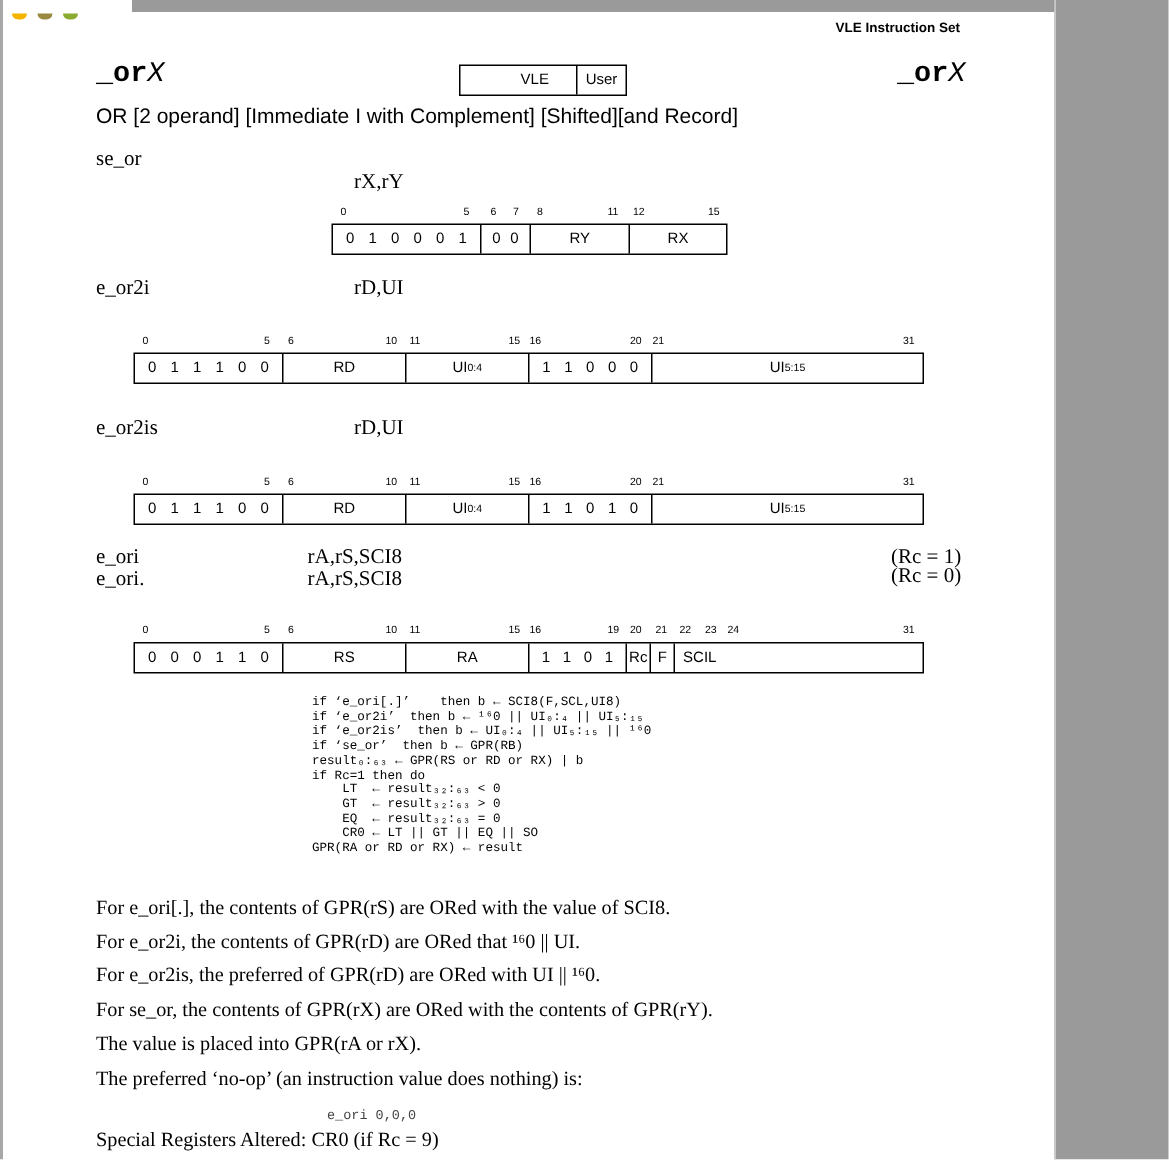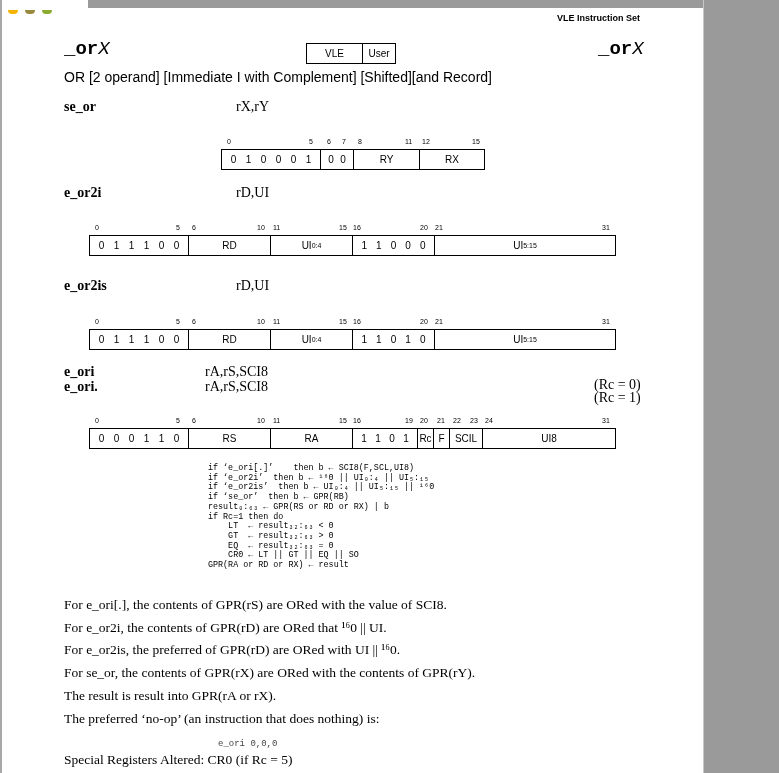--- a/index.html
+++ b/index.html
@@ -5,24 +5,24 @@
   html,body{margin:0;padding:0;}
   body{width:779px;height:773px;position:relative;overflow:hidden;background:#fff;font-family:"Liberation Serif",serif;color:#000;}
   .leftedge{position:absolute;left:0;top:0;width:2px;height:773px;background:#a8a8a8;}
   .rightpane{position:absolute;left:703px;top:0;width:76px;height:773px;background:#9a9a9a;border-left:1px solid #c8c8c8;}
   .topbar{position:absolute;left:88px;top:0;width:615px;height:8px;background:#9a9a9a;}
   .logo{position:absolute;left:8px;top:0;width:54px;height:4px;}
   .logo span{display:inline-block;width:10px;height:4px;margin-right:7px;border-radius:0 0 5px 5px;}
   .hdr{position:absolute;left:557px;top:13px;font-family:"Liberation Sans",sans-serif;font-size:9px;font-weight:bold;}
   .title{position:absolute;top:38px;font-family:Liberation Mono, monospace;font-size:19px;font-weight:bold;}
   .title i{font-weight:normal;}
-  .badge{position:absolute;left:306px;top:43px;height:19px;border:1px solid #000;display:flex;font-family:"Liberation Sans",sans-serif;font-size:10px;}
+  .badge{position:absolute;left:306px;top:43px;height:19px;border:1px solid #000;display:flex;font-family:"Liberation Sans",sans-serif;font-size:10px;padding-left:22px;}
   .badge div{display:flex;align-items:center;justify-content:center;}
   .subtitle{position:absolute;left:64px;top:69px;font-family:"Liberation Sans",sans-serif;font-size:14px;}
-  .mnem{position:absolute;font-size:14px;font-weight:bold;}
+  .mnem{position:absolute;font-size:14px;font-weight:normal;}
   .ops{position:absolute;font-size:14px;}
   .rc{position:absolute;font-size:14px;}
   .enc{position:absolute;font-family:"Liberation Sans",sans-serif;}
   .bits{position:relative;height:11px;font-size:7px;}
   .bits span{position:absolute;top:0;}
   .row{display:flex;border:1px solid #000;height:19px;font-size:10px;}
   .row .cell{display:flex;align-items:center;justify-content:center;border-right:1px solid #000;box-sizing:border-box;}
   .row .cell:last-child{border-right:none;}
   .row .cell.bitcell{justify-content:space-around;padding:0 4px;}
   sub{font-size:7px;}
@@ -46,21 +46,21 @@
 <div class="title" style="left:598px"><span>_or</span><i>X</i></div>
 
 <div class="badge">
   <div style="width:55px;border-right:1px solid #000">VLE</div>
   <div style="width:32px">User</div>
 </div>
 
 <div class="subtitle">OR [2 operand] [Immediate I with Complement] [Shifted][and Record]</div>
 
 <div class="mnem" style="left:64px;top:99px">se_or</div>
-<div class="ops" style="left:236px;top:99px">rX,rY</div>
+<div class="ops" style="left:236px;top:114px">rX,rY</div>
 <div class="enc" style="left:221px;top:138px;width:264px">
   <div class="bits">
     <span style="left:6px">0</span>
     <span style="left:88px">5</span>
     <span style="left:106px">6</span>
     <span style="left:121px">7</span>
     <span style="left:137px">8</span>
     <span style="left:184px">11</span>
     <span style="left:201px">12</span>
     <span style="left:251px">15</span>
@@ -167,21 +167,21 @@
         <sub>5:15</sub>
       </div>
   </div>
 </div>
 
 <div class="mnem" style="left:64px;top:364px">e_ori</div>
 <div class="mnem" style="left:64px;top:379px">e_ori.</div>
 <div class="ops" style="left:205px;top:364px">rA,rS,SCI8</div>
 <div class="ops" style="left:205px;top:379px">rA,rS,SCI8</div>
 <div class="rc" style="left:594px;top:377px">(Rc = 0)</div>
-<div class="rc" style="left:594px;top:390px">(Rc = 1)</div>
+<div class="rc" style="left:594px;top:364px">(Rc = 1)</div>
 <div class="enc" style="left:89px;top:417px;width:527px">
   <div class="bits">
     <span style="left:6px">0</span>
     <span style="left:87px">5</span>
     <span style="left:103px">6</span>
     <span style="left:168px">10</span>
     <span style="left:184px">11</span>
     <span style="left:250px">15</span>
     <span style="left:264px">16</span>
     <span style="left:316px">19</span>
@@ -205,26 +205,25 @@
     <div class="cell" style="width:82px">RA</div>
     <div class="cell bitcell" style="width:65px">
       <span>1</span>
         <span>1</span>
         <span>0</span>
         <span>1</span>
     </div>
     <div class="cell" style="width:16px">Rc</div>
     <div class="cell" style="width:16px">F</div>
     <div class="cell" style="width:33px"><span>SCI</span>L</div>
-    <div class="cell" style="width:132px">UI8</div>
   </div>
 </div>
 
 <div class="code"><div>if ‘e_ori[.]’    then b ← SCI8(F,SCL,UI8)</div><div>if ‘e_or2i’  then b ← ¹⁶0 || UI₀:₄ || UI₅:₁₅</div><div>if ‘e_or2is’  then b ← UI₀:₄ || UI₅:₁₅ || ¹⁶0</div><div>if ‘se_or’  then b ← GPR(RB)</div><div>result₀:₆₃ ← GPR(RS or RD or RX) | b</div><div>if Rc=1 then do</div><div>    LT  ← result₃₂:₆₃ &lt; 0</div><div>    GT  ← result₃₂:₆₃ &gt; 0</div><div>    EQ  ← result₃₂:₆₃ = 0</div><div>    CR0 ← LT || GT || EQ || SO</div><div>GPR(RA or RD or RX) ← result</div></div>
 
 <div class="para" style="top:597px">For e_ori[.], the contents of GPR(rS) are ORed with the value of SCI8.</div>
 <div class="para" style="top:620px">For e_or2i, the contents of GPR(rD) are ORed that ¹⁶0 || UI.</div>
 <div class="para" style="top:642px">For e_or2is, the preferred of GPR(rD) are ORed with UI || ¹⁶0.</div>
 <div class="para" style="top:665px">For se_or, the contents of GPR(rX) are ORed with the contents of GPR(rY).</div>
-<div class="para" style="top:688px">The result is result into GPR(rA or rX).</div>
-<div class="para" style="top:711px">The preferred ‘no-op’ (an instruction that does nothing) is:</div>
+<div class="para" style="top:688px">The value is placed into GPR(rA or rX).</div>
+<div class="para" style="top:711px">The preferred ‘no-op’ (an instruction value does nothing) is:</div>
 <div class="noop">e_ori  0,0,0</div>
-<div class="para" style="top:752px">Special Registers Altered: CR0 (if Rc = 5)</div>
+<div class="para" style="top:752px">Special Registers Altered: CR0 (if Rc = 9)</div>
 
 </body></html>

